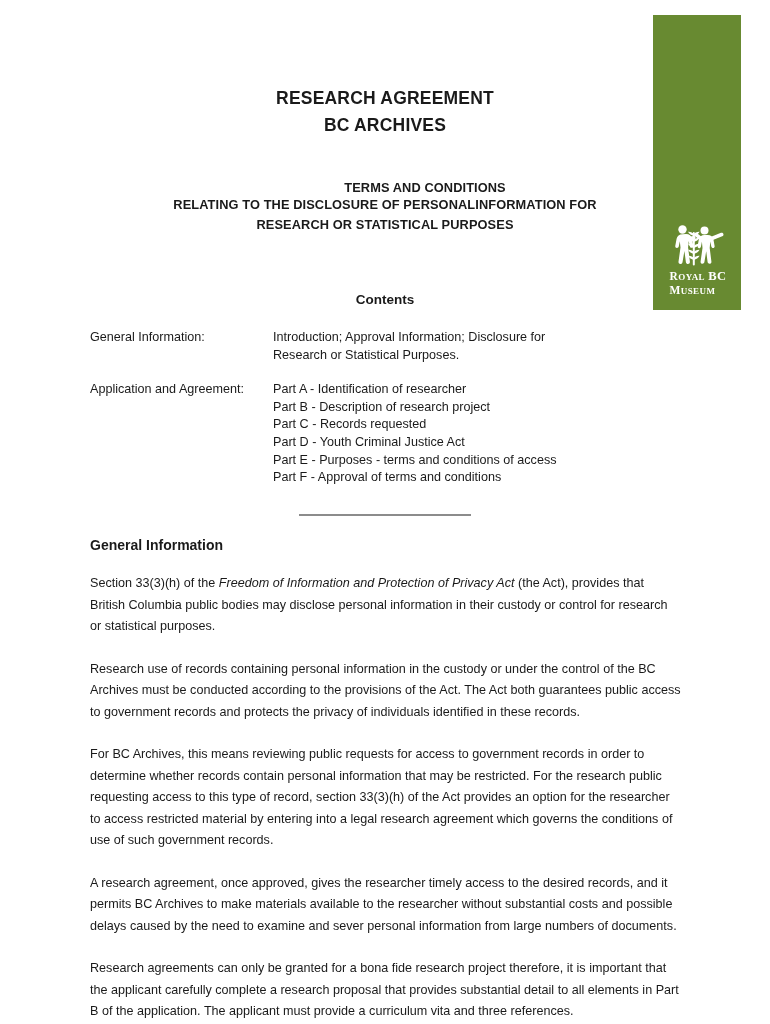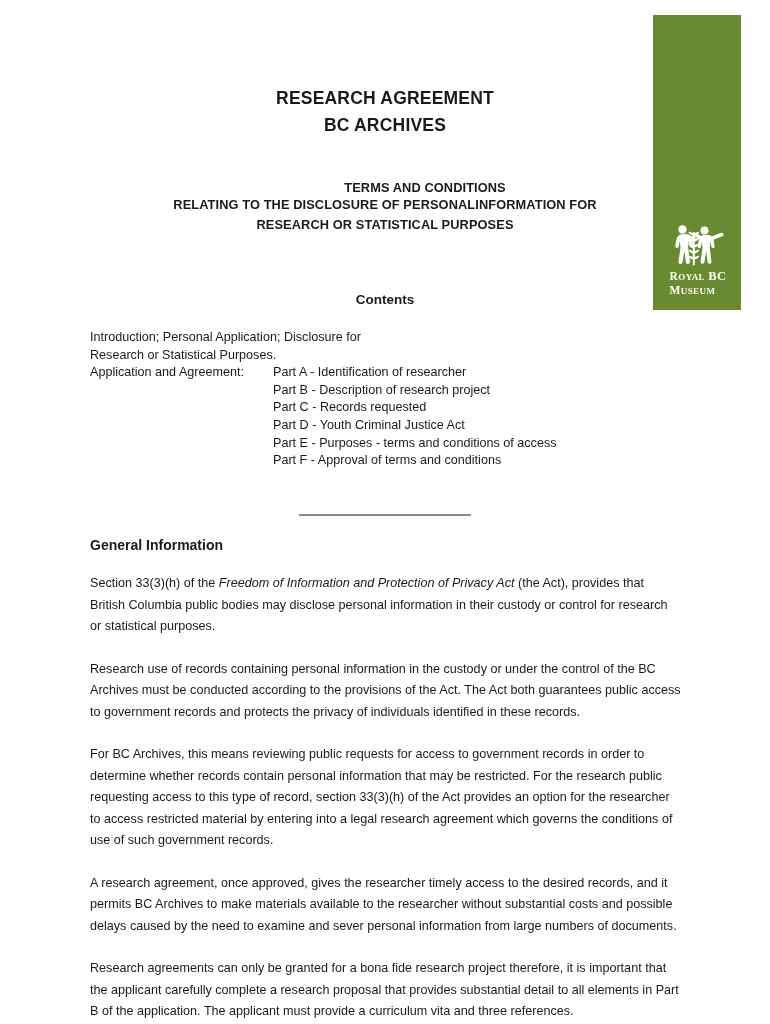--- a/index.html
+++ b/index.html
@@ -108,21 +108,21 @@
     left: 90px;
     top: 329px;
     width: 590px;
     font-size: 12.6px;
     line-height: 17.6px;
   }
   .contents-row {
     display: flex;
     align-items: flex-start;
   }
-  .contents-row + .contents-row { }
+  .contents-row + .contents-row { margin-top: 17px; }
   .contents-label {
     width: 183px;
     flex: 0 0 183px;
     white-space: nowrap;
   }
   .contents-values {
     flex: 1 1 auto;
   }
   .contents-values div { white-space: nowrap; }
 
@@ -203,22 +203,23 @@
   <div class="doc-title title-2">BC ARCHIVES</div>
 
   <div class="subtitle sub-1">TERMS AND CONDITIONS</div>
   <div class="subtitle sub-2">RELATING TO THE DISCLOSURE OF PERSONALINFORMATION FOR</div>
   <div class="subtitle sub-3">RESEARCH OR STATISTICAL PURPOSES</div>
 
   <div class="contents-heading">Contents</div>
 
   <div class="contents-table">
     <div class="contents-row">
+      <div class="contents-label">General Information:</div>
       <div class="contents-values">
-        <div>Introduction; Personal Application; Disclosure for</div>
+        <div>Introduction; Approval Information; Disclosure for</div>
         <div>Research or Statistical Purposes.</div>
       </div>
     </div>
     <div class="contents-row">
       <div class="contents-label">Application and Agreement:</div>
       <div class="contents-values">
         <div>Part A - Identification of researcher</div>
         <div>Part B - Description of research project</div>
         <div>Part C - Records requested</div>
         <div>Part D -  Youth Criminal Justice Act</div>

